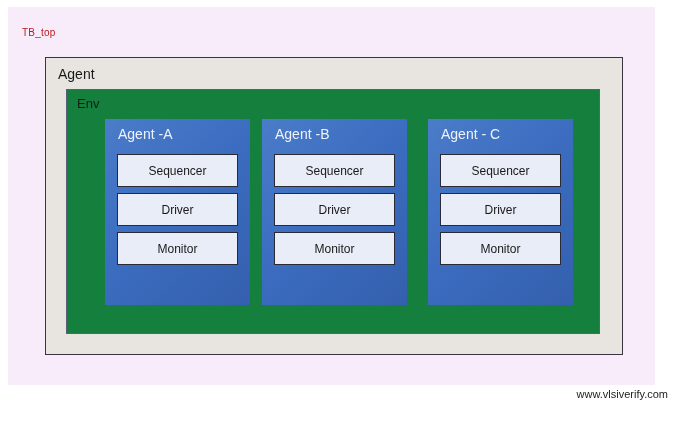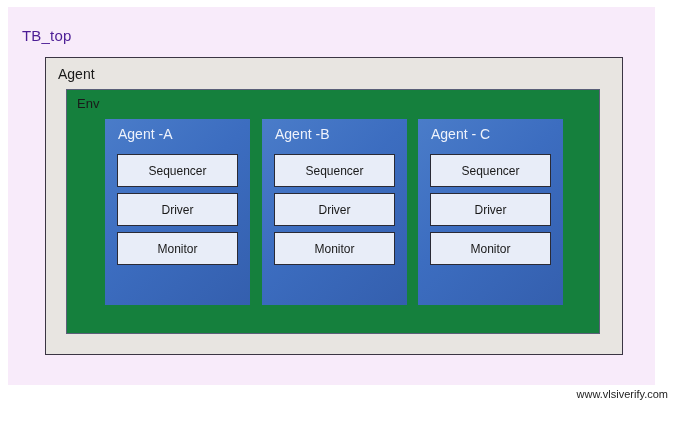--- a/index.html
+++ b/index.html
@@ -29,22 +29,22 @@
     top: 7px;
     width: 647px;
     height: 378px;
     background: #f8ebfa;
     box-sizing: border-box;
   }
   .tb-top-label {
     position: absolute;
     left: 14px;
     top: 20px;
-    font-size: 15px;
-    color: #4c1d95;
+    font-size: 10px;
+    color: #b91c1c;
     letter-spacing: 0.2px;
     white-space: nowrap;
   }
 
   
   .test-box {
     position: absolute;
     left: 37px;
     top: 50px;
     width: 578px;
@@ -93,21 +93,21 @@
   .agent-box {
     position: absolute;
     top: 29px;
     width: 145px;
     height: 186px;
     background: linear-gradient(135deg, #4a7cc9 0%, #3c6dc0 45%, #345fae 100%);
     box-sizing: border-box;
   }
   .agent-box.a0 { left: 38px; }
   .agent-box.a1 { left: 195px; }
-  .agent-box.a2 { left: 351px; }
+  .agent-box.a2 { left: 361px; }
 
   .agent-title {
     position: absolute;
     left: 13px;
     top: 7px;
     font-size: 14px;
     color: #eef2fb;
     white-space: nowrap;
   }
 

